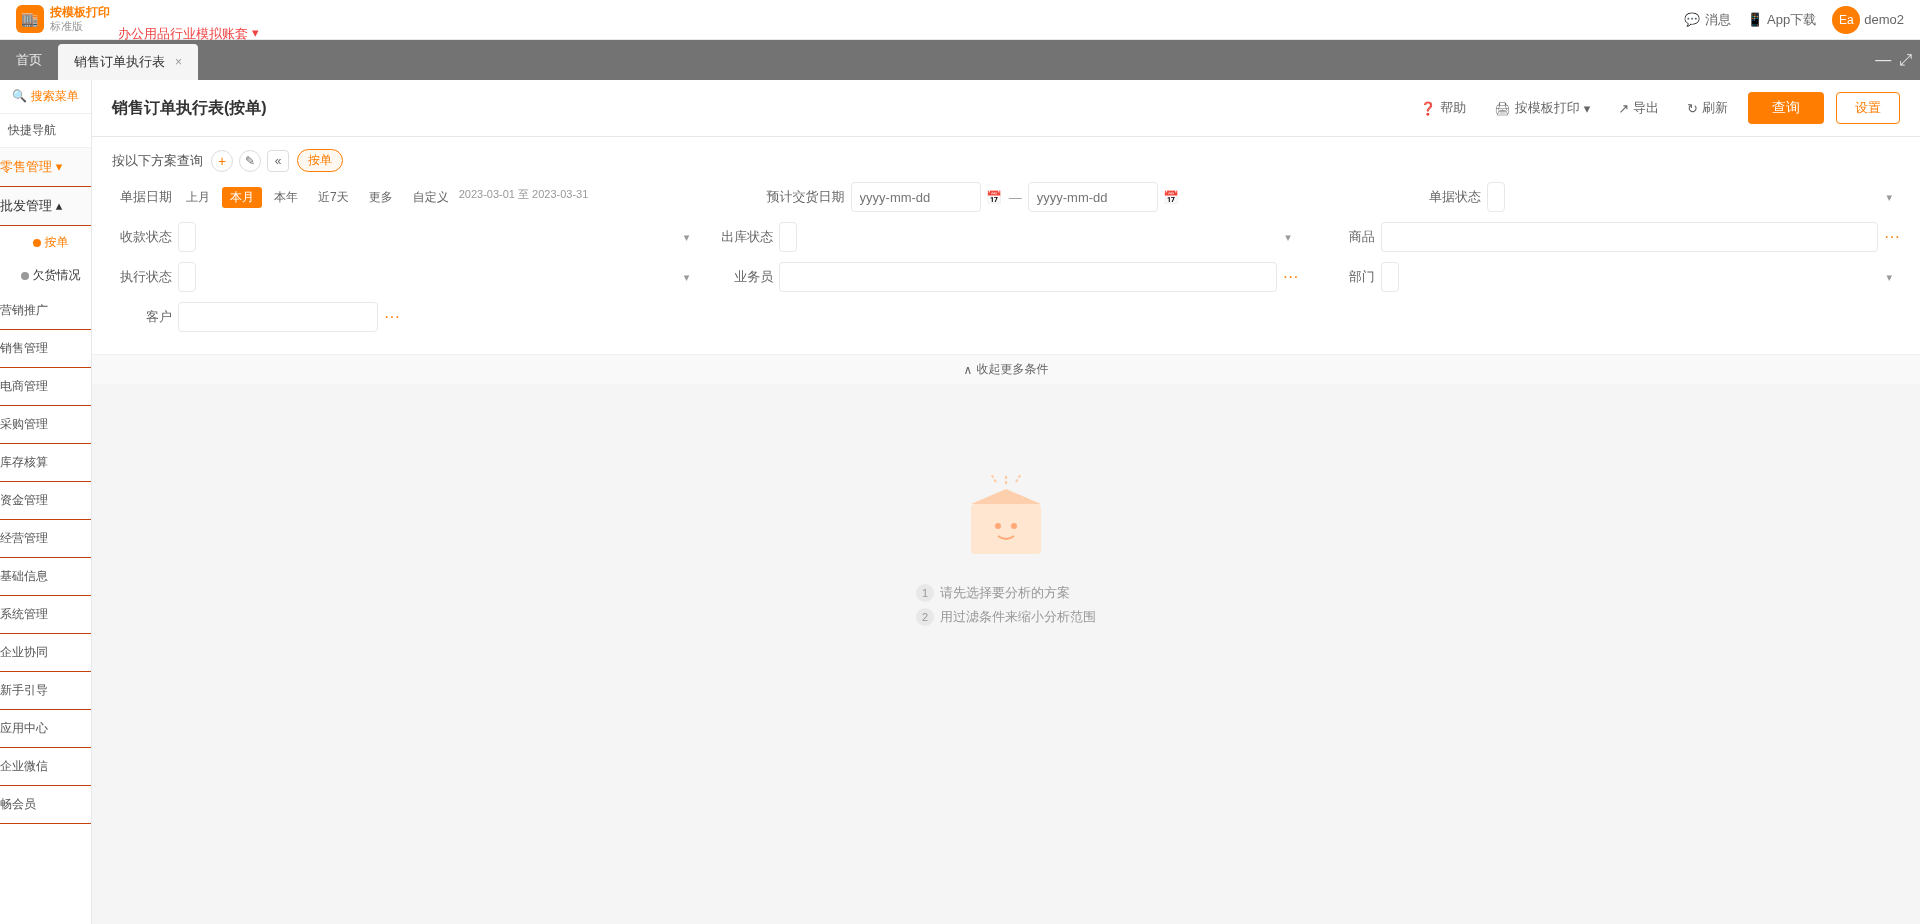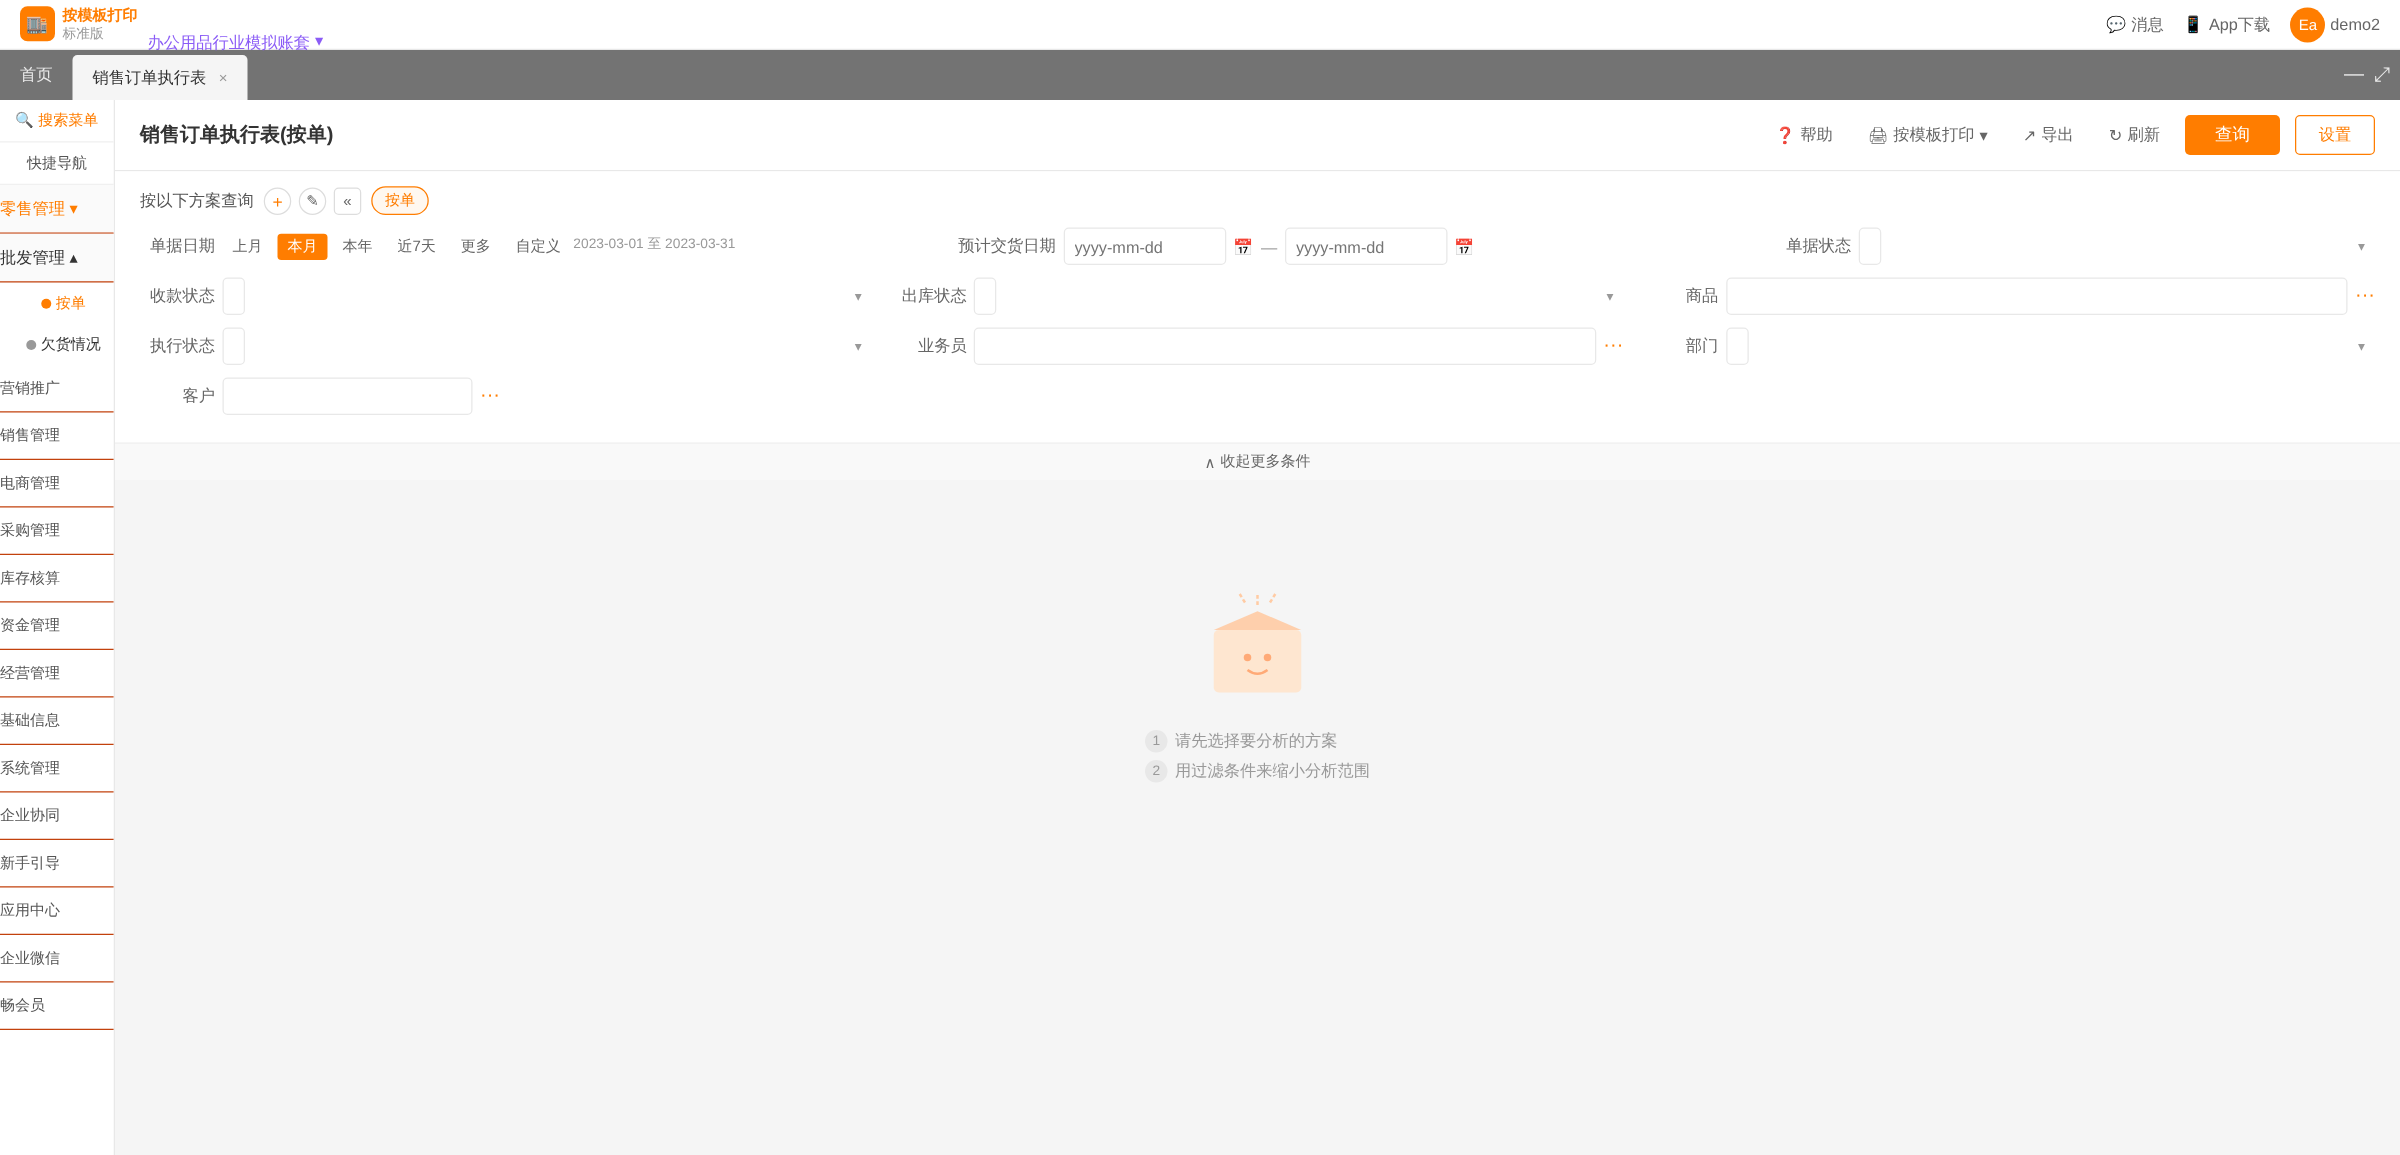--- a/index.html
+++ b/index.html
@@ -5,21 +5,21 @@
     * { box-sizing: border-box; margin: 0; padding: 0; }
     body { font-family: "Microsoft YaHei", "PingFang SC", Arial, sans-serif; font-size: 13px; background: #f5f5f5; color: #333; display: flex; flex-direction: column; height: 100vh; overflow: hidden; }
 
     
     .top-bar { background: #fff; height: 40px; display: flex; align-items: center; justify-content: space-between; padding: 0 16px; border-bottom: 1px solid #e8e8e8; z-index: 100; }
     .top-bar-left { display: flex; align-items: center; gap: 8px; }
     .logo-area { display: flex; align-items: center; gap: 6px; }
     .logo-icon { width: 28px; height: 28px; background: #ff7d00; border-radius: 6px; display: flex; align-items: center; justify-content: center; color: #fff; font-size: 14px; font-weight: bold; }
     .logo-text { font-size: 12px; color: #ff7d00; font-weight: bold; line-height: 1.2; }
     .logo-sub { font-size: 11px; color: #999; }
-    .top-breadcrumb { display: flex; align-items: flex-start; gap: 4px; color: #8b5cf6; font-size: 13px; margin-top: 28px; }
+    .top-breadcrumb { display: flex; align-items: flex-start; gap: 4px; color: #ef4444; font-size: 13px; margin-top: 28px; }
     .top-bar-right { display: flex; align-items: center; gap: 16px; color: #666; font-size: 13px; }
     .top-bar-right .icon-btn { display: flex; align-items: center; gap: 4px; cursor: pointer; }
     .avatar { width: 28px; height: 28px; border-radius: 50%; background: #ff7d00; display: flex; align-items: center; justify-content: center; color: #fff; font-size: 12px; }
 
     
     .tab-bar { background: #737373; height: 40px; display: flex; align-items: stretch; }
     .tab-item { display: flex; align-items: center; padding: 0 16px; color: rgba(255,255,255,0.85); font-size: 13px; cursor: pointer; gap: 6px; }
     .tab-item.active { background: #f5f5f5; color: #333; border-radius: 4px 4px 0 0; margin-top: 4px; }
     .tab-item .close-btn { color: #999; font-size: 12px; cursor: pointer; margin-left: 4px; }
     .tab-controls { margin-left: auto; display: flex; align-items: center; padding-right: 8px; gap: 8px; }
@@ -27,21 +27,21 @@
 
     
     .main-layout { display: flex; flex: 1; overflow: hidden; }
 
     
     .sidebar { width: 92px; background: #fff; border-right: 1px solid #e8e8e8; display: flex; flex-direction: column; overflow-y: auto; }
     .sidebar-item { padding: 10px 0; text-align: left; color: #555; font-size: 12px; cursor: pointer; border-bottom: 1px solid #c2410c; }
     .sidebar-item.section { font-size: 13px; font-weight: 500; color: #333; background: #fafafa; }
     .sidebar-item.section.open { color: #ff7d00; }
     .sidebar-search { padding: 8px; text-align: center; font-size: 12px; color: #ff7d00; cursor: pointer; border-bottom: 1px solid #f0f0f0; }
-    .sidebar-quick { padding: 8px; text-align: center; font-size: 12px; color: #555; cursor: pointer; border-bottom: 1px solid #f0f0f0; }
+    .sidebar-quick { padding: 8px; text-align: left; font-size: 12px; color: #555; cursor: pointer; border-bottom: 1px solid #f0f0f0; }
 
     
     .content { flex: 1; overflow-y: auto; background: #f5f5f5; }
 
     
     .page-header { background: #fff; padding: 12px 20px; display: flex; align-items: center; justify-content: space-between; border-bottom: 1px solid #e8e8e8; }
     .page-title { font-size: 16px; font-weight: 600; color: #333; }
     .page-actions { display: flex; align-items: center; gap: 12px; }
     .action-btn { display: flex; align-items: center; gap: 4px; color: #666; font-size: 13px; cursor: pointer; padding: 4px 8px; border-radius: 4px; }
 

